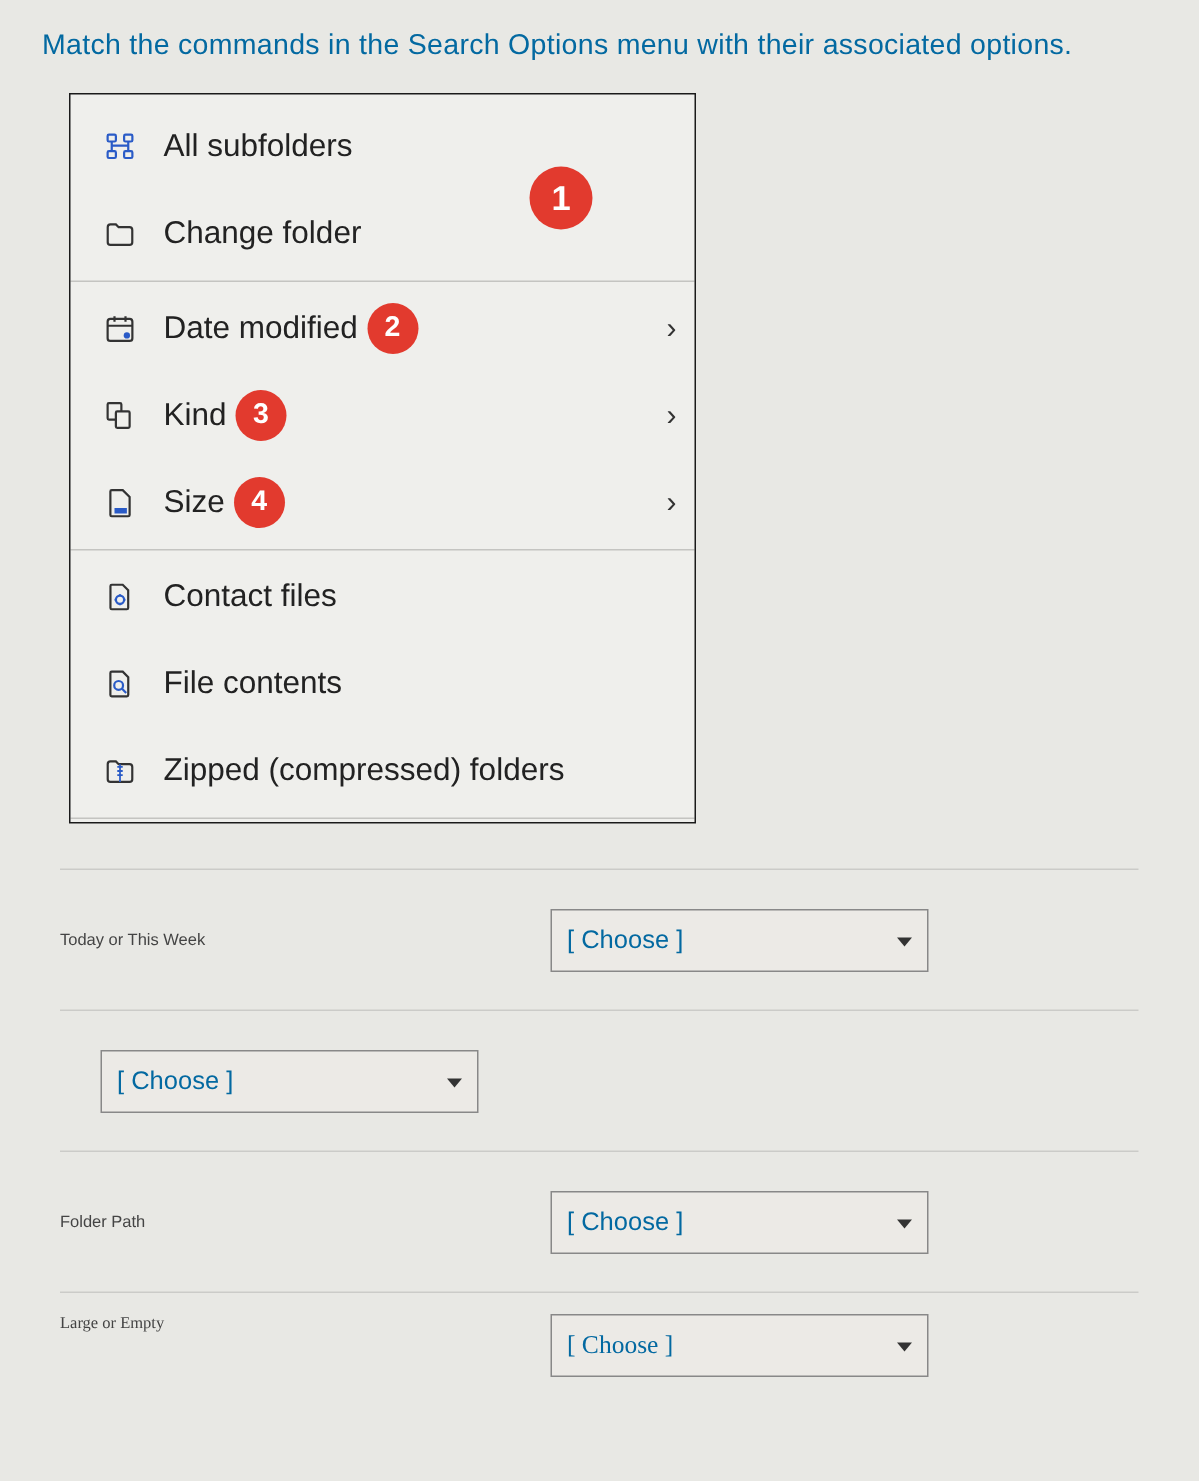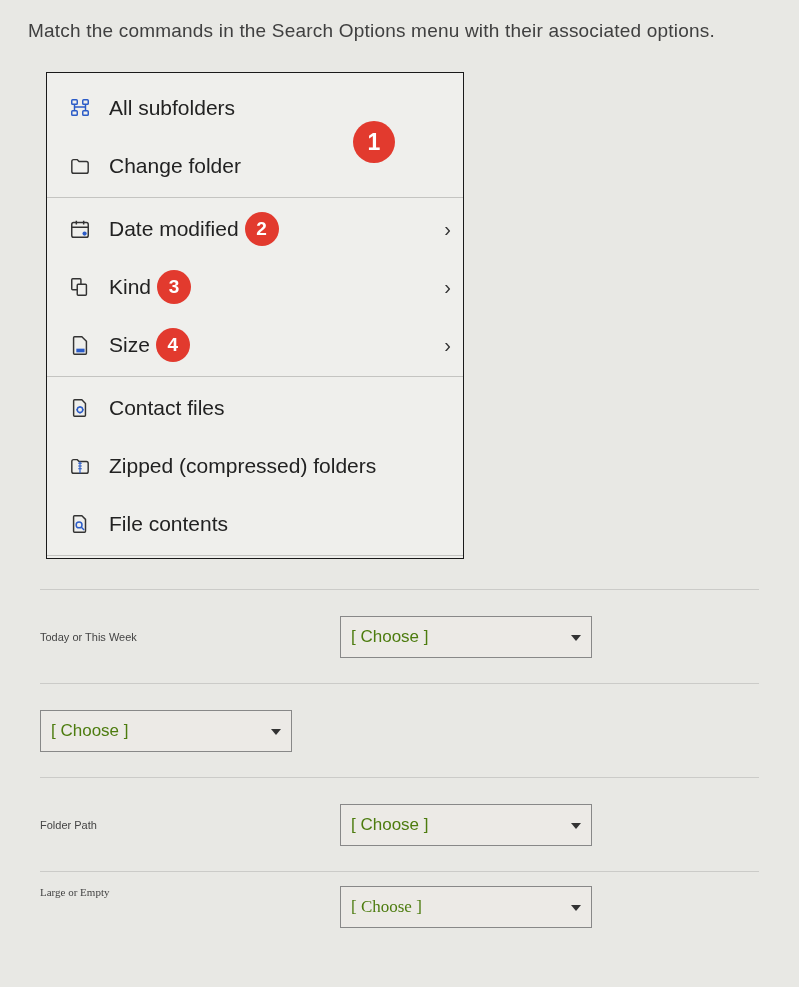--- a/index.html
+++ b/index.html
@@ -9,22 +9,22 @@
     font-family: "Segoe UI", Arial, sans-serif;
     background: #e8e8e4;
     color: #2b2b2b;
     width: 799px;
   }
   .page {
     padding: 20px 28px 20px 28px;
   }
   .instruction {
     font-size: 19px;
-    color: #404040;
-    margin-bottom: 30px;
+    color: #0369a1;
+    margin-bottom: 20px;
     letter-spacing: 0.2px;
   }
   .menu-box {
     width: 418px;
     margin-left: 18px;
     background: #efefec;
     border: 1.5px solid #1a1a1a;
     padding: 6px 0 0 0;
     position: relative;
   }
@@ -104,26 +104,27 @@
   .select-wrap {
     position: relative;
     width: 252px;
   }
   .fake-select {
     width: 252px;
     height: 42px;
     border: 1px solid #888;
     background: #eceae6;
     font-size: 17px;
-    color: #4d7c0f;
+    color: #0369a1;
     padding: 0 30px 0 10px;
     display: flex;
     align-items: center;
     cursor: pointer;
     position: relative;
+    margin-left: 27px;
   }
   .fake-select::after {
     content: "";
     position: absolute;
     right: 10px;
     top: 50%;
     margin-top: -2px;
     border-left: 5px solid transparent;
     border-right: 5px solid transparent;
     border-top: 6px solid #333;
@@ -209,39 +210,39 @@
           <path d="M5 3h8l4 4v13a1 1 0 0 1-1 1H5a1 1 0 0 1-1-1V4a1 1 0 0 1 1-1z"></path>
           <circle cx="11" cy="14" r="3" stroke="#2a5bc7"></circle>
           <path d="M11 11v-1M11 18v-1M8 14h-1M15 14h-1" stroke="#2a5bc7"></path>
         </svg>
       </span>
       <span class="label">Contact files</span>
     </div>
 
     <div class="menu-item">
       <span class="icon">
+        <svg width="22" height="22" viewBox="0 0 24 24" fill="none" stroke="#333" stroke-width="1.6">
+          <path d="M6 3h8l4 4v13a1 1 0 0 1-1 1H6a1 1 0 0 1-1-1V4a1 1 0 0 1 1-1z"></path>
+          <circle cx="11" cy="13" r="3.2" stroke="#2a5bc7"></circle>
+          <path d="M13.5 15.5l3 3" stroke="#2a5bc7"></path>
+        </svg>
+      </span>
+      <span class="label">File contents</span>
+    </div>
+
+    <div class="menu-item">
+      <span class="icon">
         <svg width="22" height="20" viewBox="0 0 24 22" fill="none" stroke="#333" stroke-width="1.6">
           <path d="M3 6a2 2 0 0 1 2-2h4l2 2h8a2 2 0 0 1 2 2v9a2 2 0 0 1-2 2H5a2 2 0 0 1-2-2V6z"></path>
           <path d="M12 6v13M10 8h4M10 11h4M10 14h4" stroke="#2a5bc7" stroke-width="1.3"></path>
         </svg>
       </span>
       <span class="label">Zipped (compressed) folders</span>
     </div>
 
-    <div class="menu-item">
-      <span class="icon">
-        <svg width="22" height="22" viewBox="0 0 24 24" fill="none" stroke="#333" stroke-width="1.6">
-          <path d="M6 3h8l4 4v13a1 1 0 0 1-1 1H6a1 1 0 0 1-1-1V4a1 1 0 0 1 1-1z"></path>
-          <circle cx="11" cy="13" r="3.2" stroke="#2a5bc7"></circle>
-          <path d="M13.5 15.5l3 3" stroke="#2a5bc7"></path>
-        </svg>
-      </span>
-      <span class="label">File contents</span>
-    </div>
-
     <div class="divider"></div>
 
   </div>
 
   <div class="match-area">
     <div class="match-row">
       <div class="match-label">Today or This Week</div>
       <div class="select-wrap">
         <div class="fake-select">[ Choose ]</div>
       </div>

